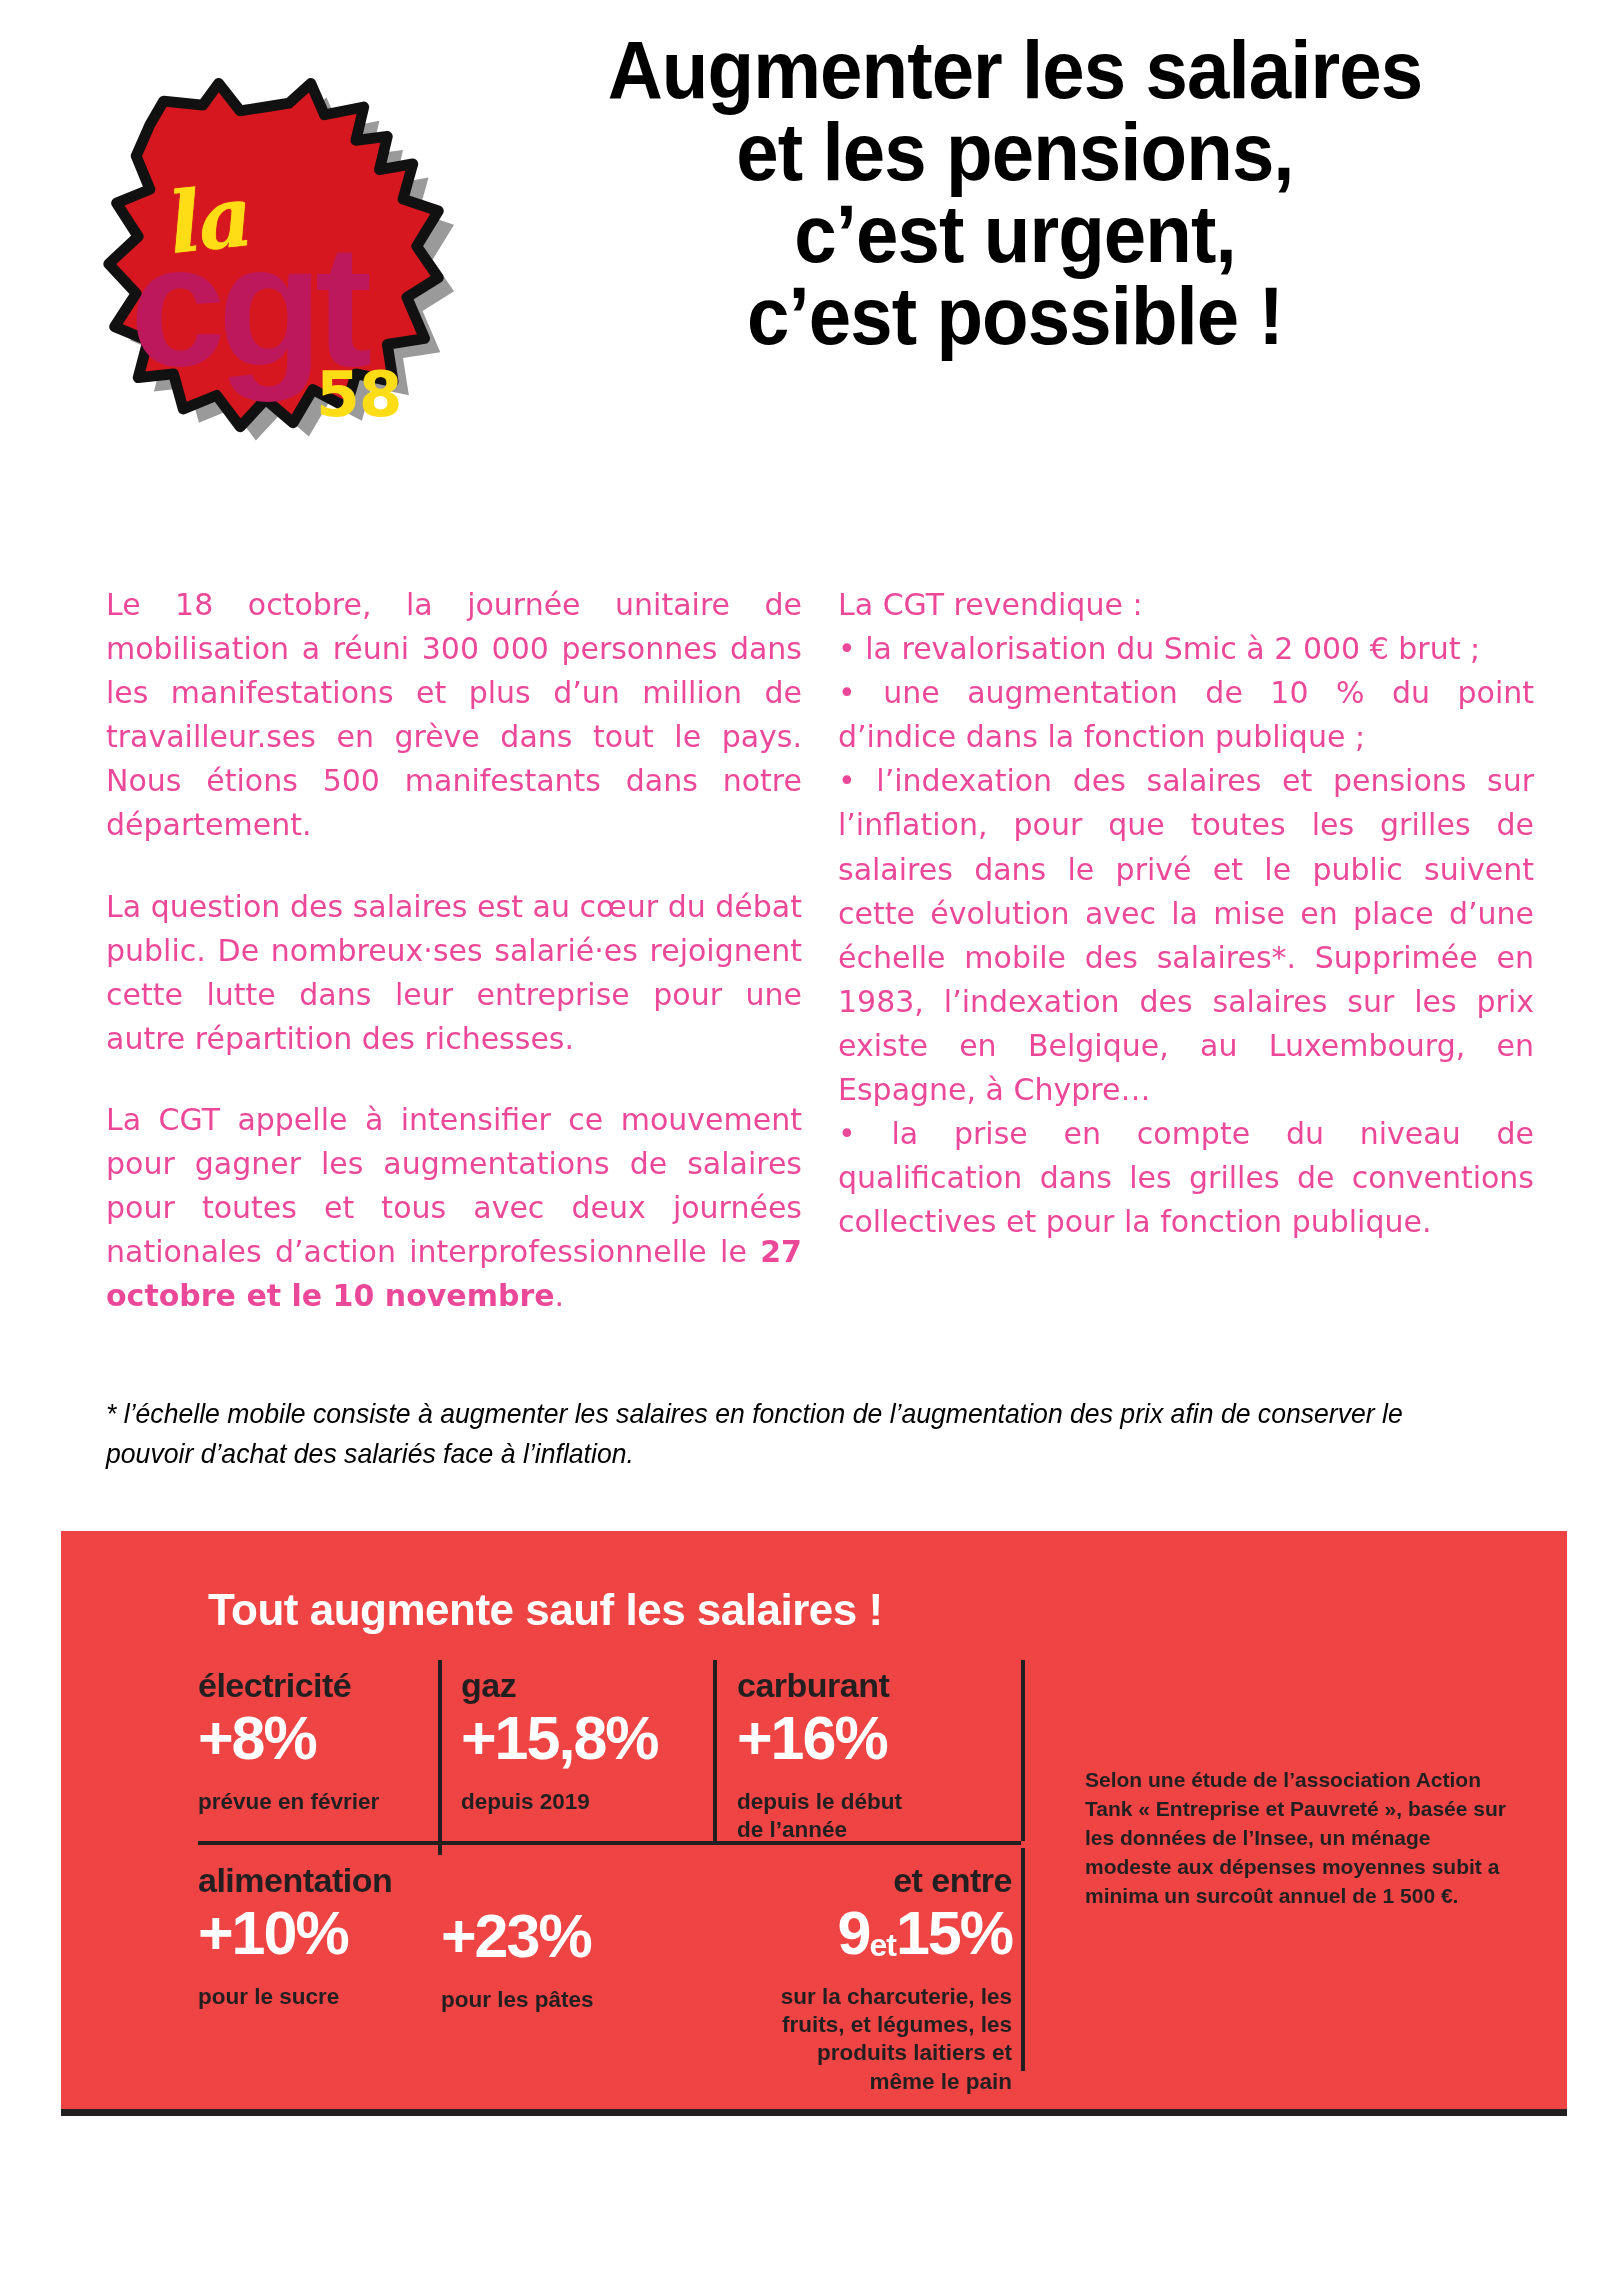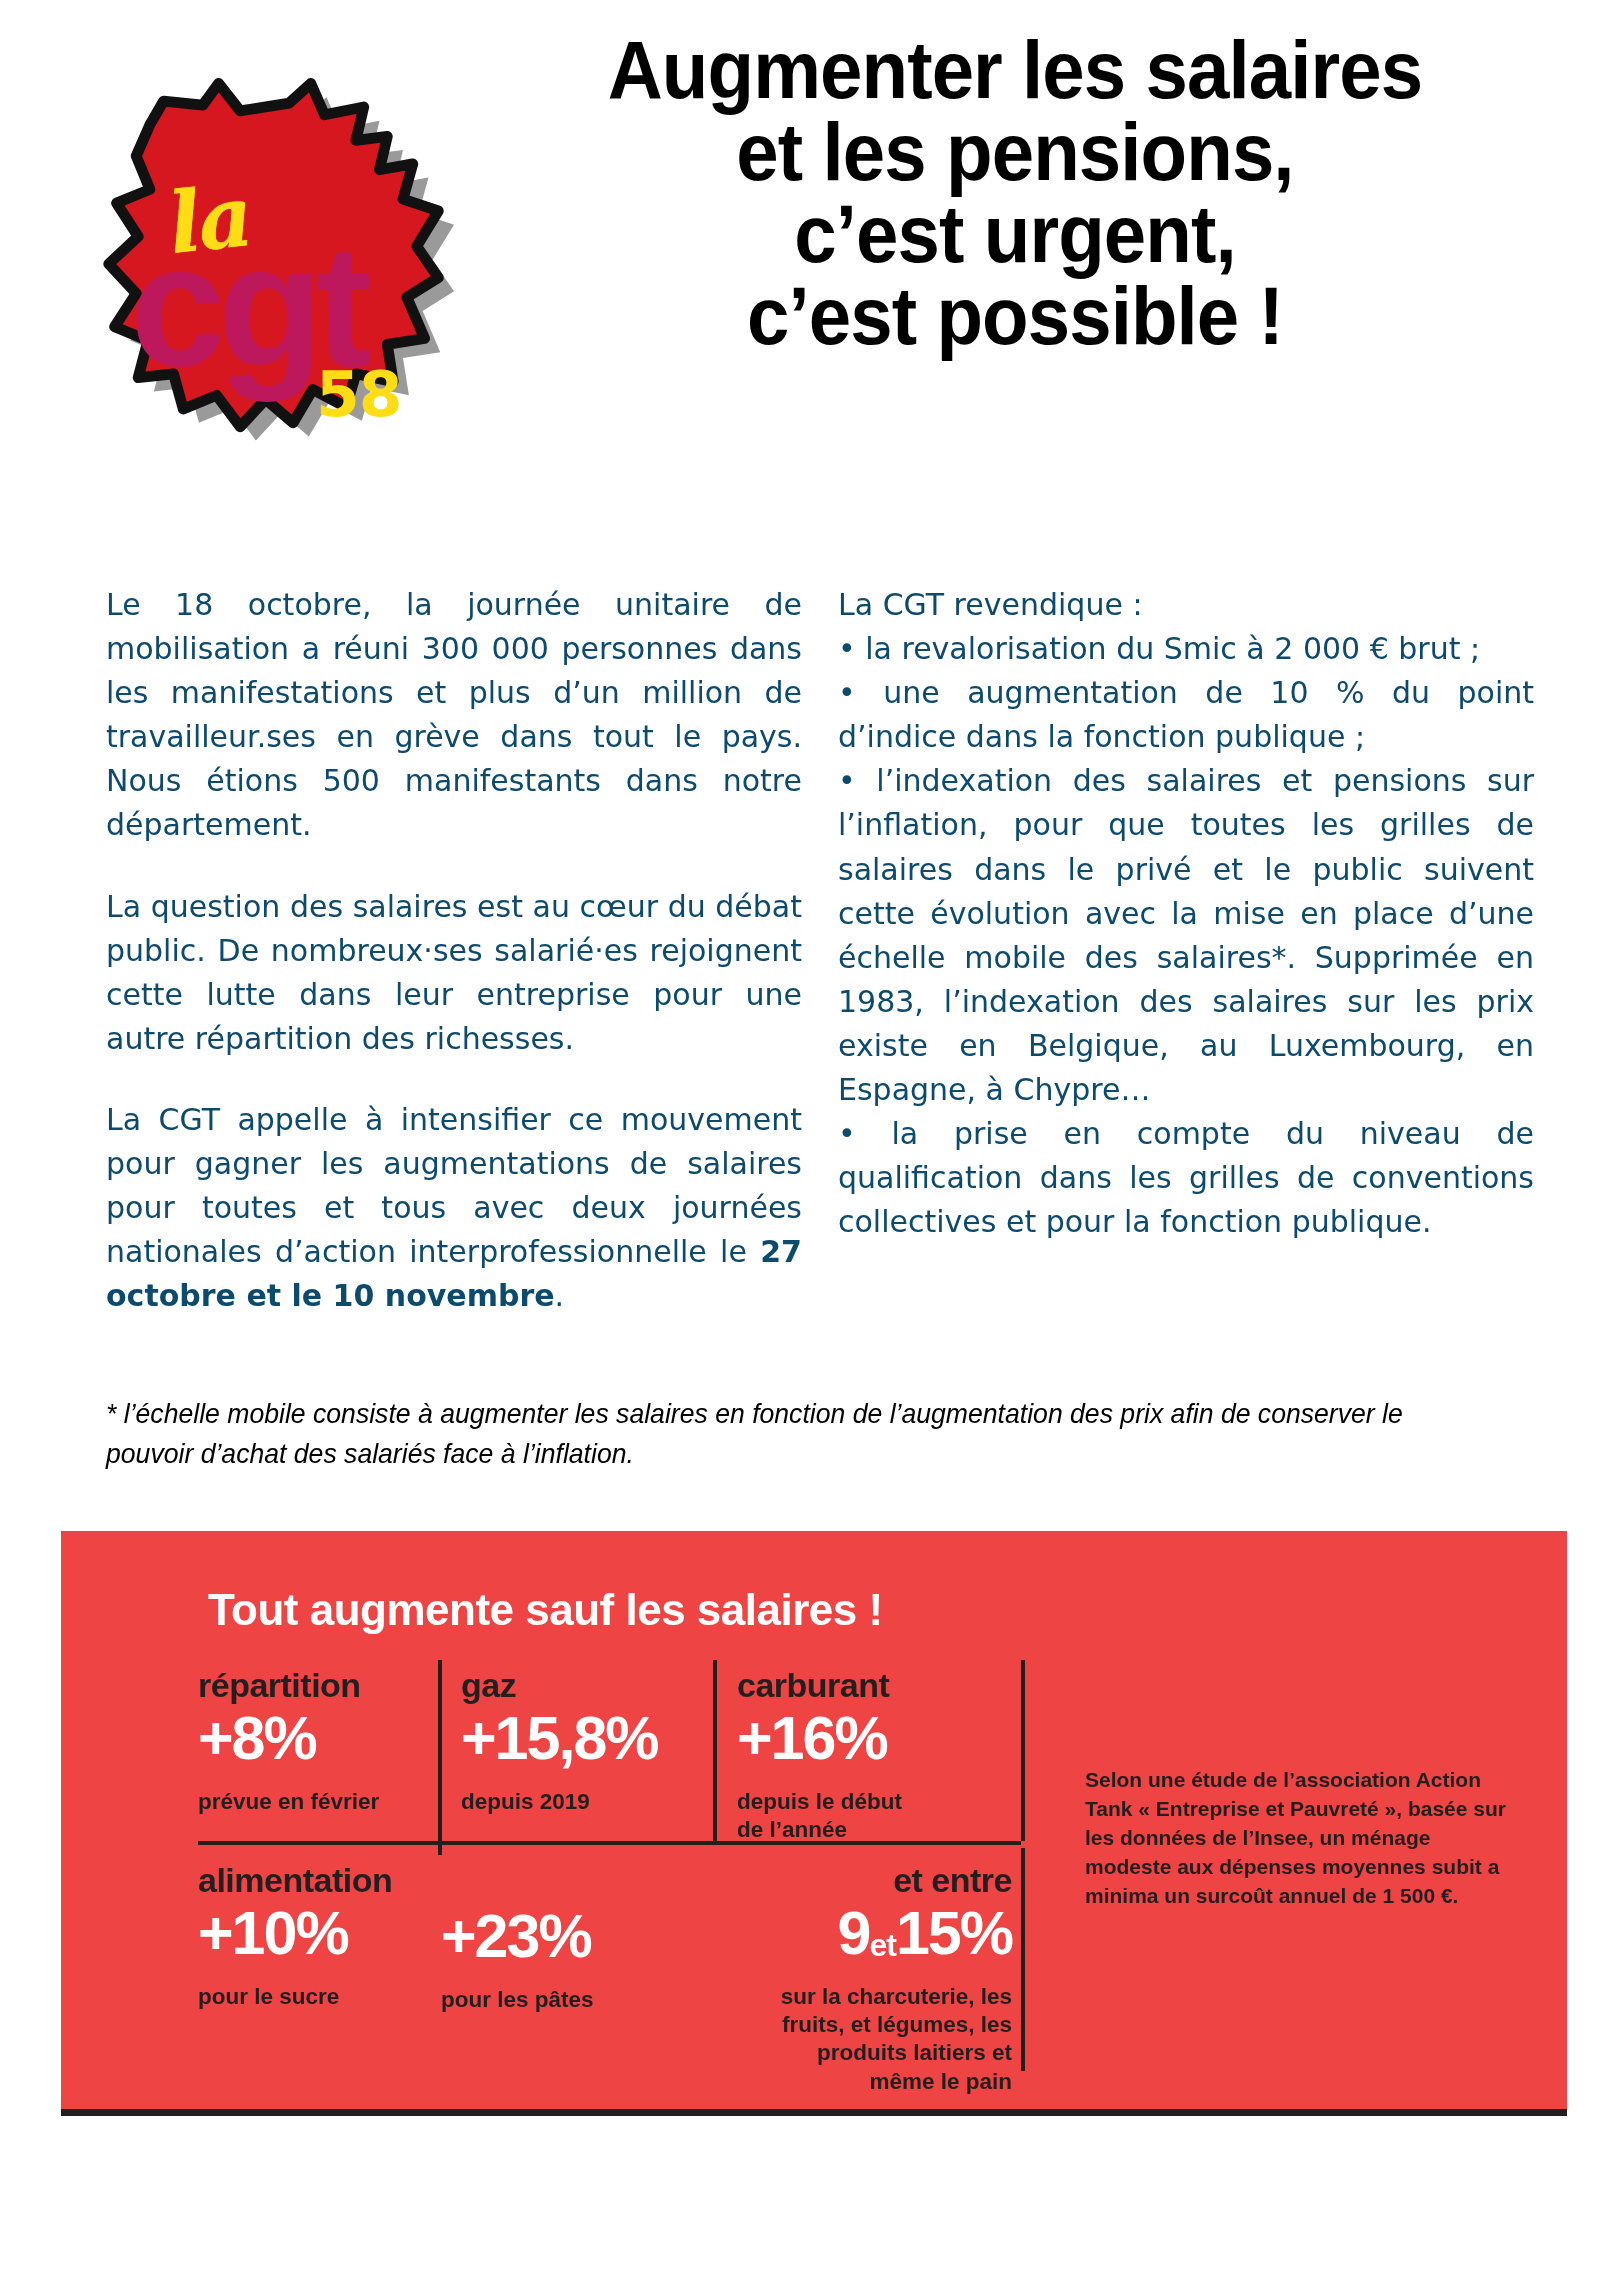--- a/index.html
+++ b/index.html
@@ -95,21 +95,21 @@
     left: 0;
     top: 583px;
     width: 1621px;
   }
   .col {
     position: absolute;
     top: 0;
     font-family: "DejaVu Sans", sans-serif;
     font-size: 30px;
     line-height: 1.47;
-    color: #0c4a6e;
+    color: #ec4899;
     text-align: justify;
   }
   .col-left  { left: 106px;  width: 696px; }
   .col-right { left: 838px;  width: 696px; }
   .col p { margin: 0 0 37px 0; }
   .col p:last-child { margin-bottom: 0; }
   .col .bullets p { margin: 0; }
   .b-strong { font-weight: 700; }
 
   
@@ -278,21 +278,21 @@
 
   <div class="grid">
     <div class="vline" style="left:240px; top:0; height:181px;"></div>
     <div class="vline" style="left:515px; top:0; height:181px;"></div>
     <div class="vline" style="left:823px; top:0; height:181px;"></div>
     <div class="hline" style="left:0;   top:181px; width:823px;"></div>
     <div class="vline" style="left:240px; top:181px; height:13.7px;"></div>
     <div class="vline" style="left:823px; top:188px; height:223px;"></div>
 
     <div class="tile" style="left:0px; top:5.9px; width:235px;">
-      <div class="tile-label">répartition</div>
+      <div class="tile-label">électricité</div>
       <div class="tile-value">+8%</div>
       <div class="tile-sub">prévue en février</div>
     </div>
 
     <div class="tile" style="left:263px; top:5.9px; width:245px;">
       <div class="tile-label">gaz</div>
       <div class="tile-value">+15,8%</div>
       <div class="tile-sub">depuis 2019</div>
     </div>
 

